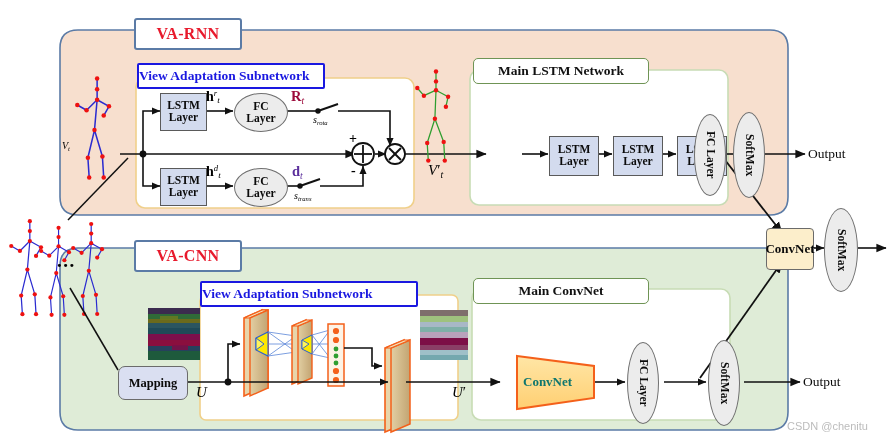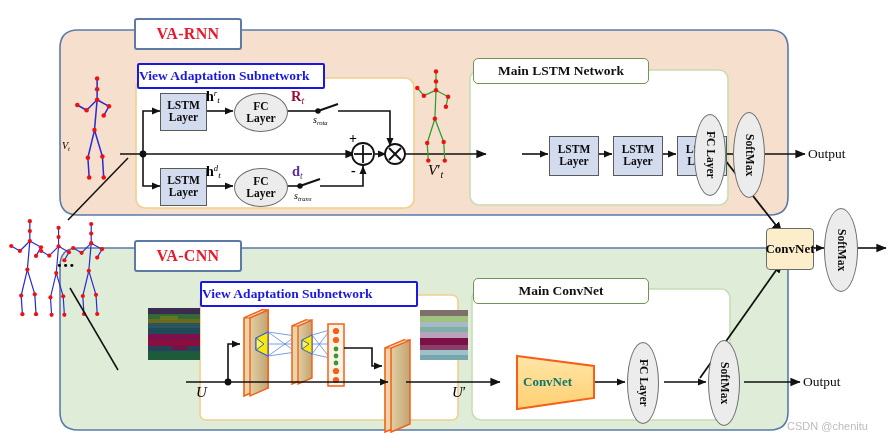--- a/index.html
+++ b/index.html
@@ -444,20 +444,23 @@
     </div>
   </div>
   <div class="ell vert" style="left:694px;top:114px;width:30px;height:80px;font-size:11.5px;">
     <span>FC Layer</span>
   </div>
   <div class="ell vert" style="left:733px;top:112px;width:30px;height:84px;font-size:11.5px;">
     <span>SoftMax</span>
   </div>
   <div class="lbl outlbl" style="left:808px;top:146px;">Output</div>
 
+  <div class="box mapping" style="left:118px;top:366px;width:68px;height:32px;">
+    <span>Mapping</span>
+  </div>
   <div class="lbl" style="left:196px;top:384px;font-size:15px;">
     <i class="math">U</i>
   </div>
   <div class="lbl" style="left:452px;top:384px;font-size:15px;">
     <i class="math">U</i><span>′</span>
   </div>
 
   <div class="lbl" style="left:523px;top:374px;font-size:13px;font-weight:bold;color:#0f766e;">ConvNet</div>
 
   <div class="ell vert" style="left:627px;top:342px;width:30px;height:80px;font-size:11.5px;">

